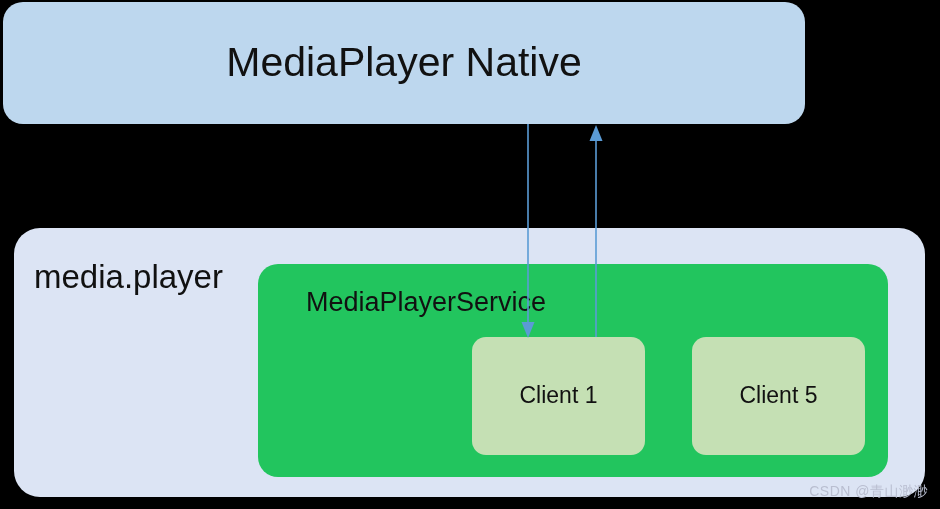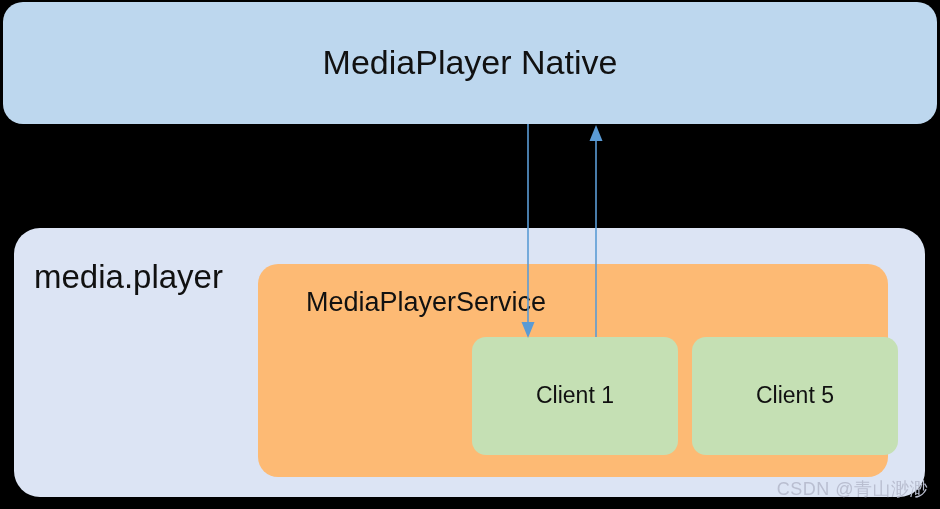--- a/index.html
+++ b/index.html
@@ -23,25 +23,25 @@
     justify-content: center;
     color: #111111;
     line-height: 1.1;
     white-space: nowrap;
   }
 
   
   #native-box {
     left: 3px;
     top: 2px;
-    width: 934px;
+    width: 802px;
     height: 122px;
     background: #bdd7ee;
     border-radius: 20px;
-    font-size: 34px;
+    font-size: 41px;
     font-weight: 400;
   }
 
   
   #mediaplayer-container {
     position: absolute;
     left: 14px;
     top: 228px;
     width: 911px;
     height: 269px;
@@ -56,37 +56,37 @@
     color: #111111;
     white-space: nowrap;
   }
 
   
   #service-box {
     left: 258px;
     top: 264px;
     width: 630px;
     height: 213px;
-    background: #fdba74;
+    background: #22c55e;
     border-radius: 20px;
     align-items: flex-start;
     justify-content: flex-start;
   }
   #service-label {
     position: absolute;
     left: 48px;
     top: 24px;
     font-size: 27px;
     color: #111111;
   }
 
   
   .client-box {
     top: 337px;
-    width: 206px;
+    width: 173px;
     height: 118px;
     background: #c5e0b4;
     border-radius: 14px;
     font-size: 23px;
   }
   #client-1 { left: 472px; }
   #client-2 { left: 692px; }
 
   
   #arrows {
@@ -96,21 +96,21 @@
     width: 940px;
     height: 509px;
     pointer-events: none;
   }
 
   
   #watermark {
     position: absolute;
     right: 12px;
     bottom: 8px;
-    font-size: 18px;
+    font-size: 14px;
     color: #b9bed0;
     letter-spacing: 0.5px;
     white-space: nowrap;
   }
 </style>
 </head>
 <body>
 
 <div id="canvas">
 

